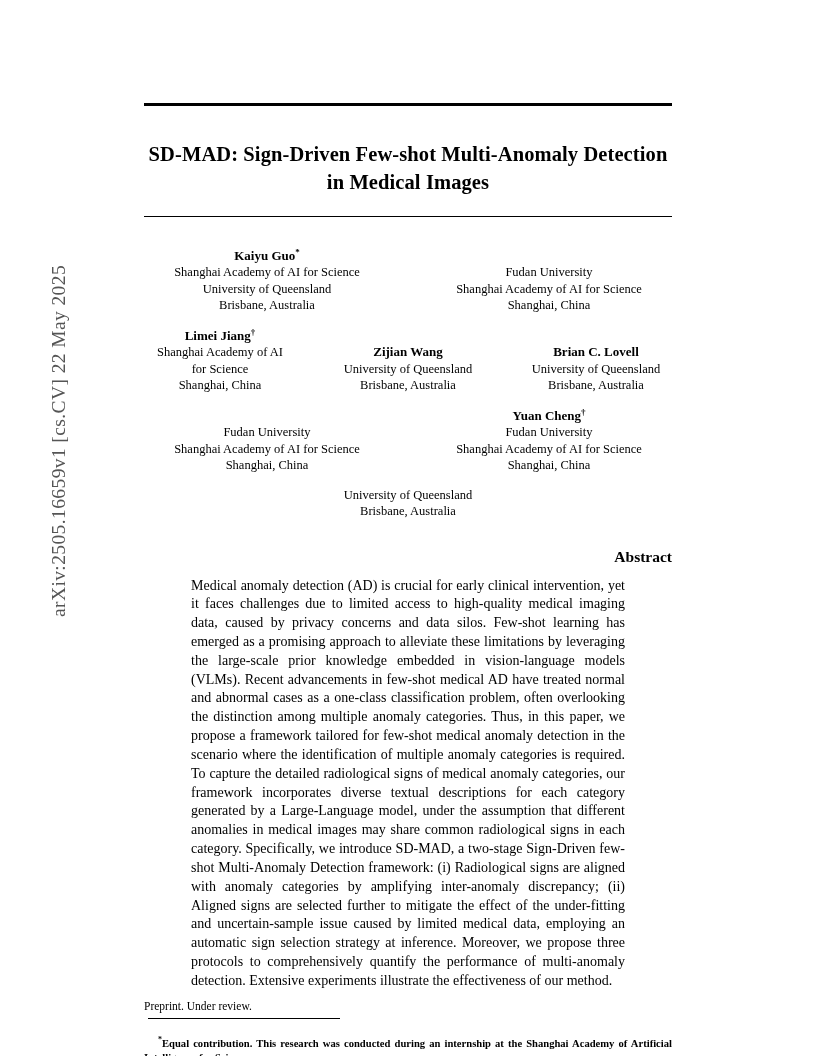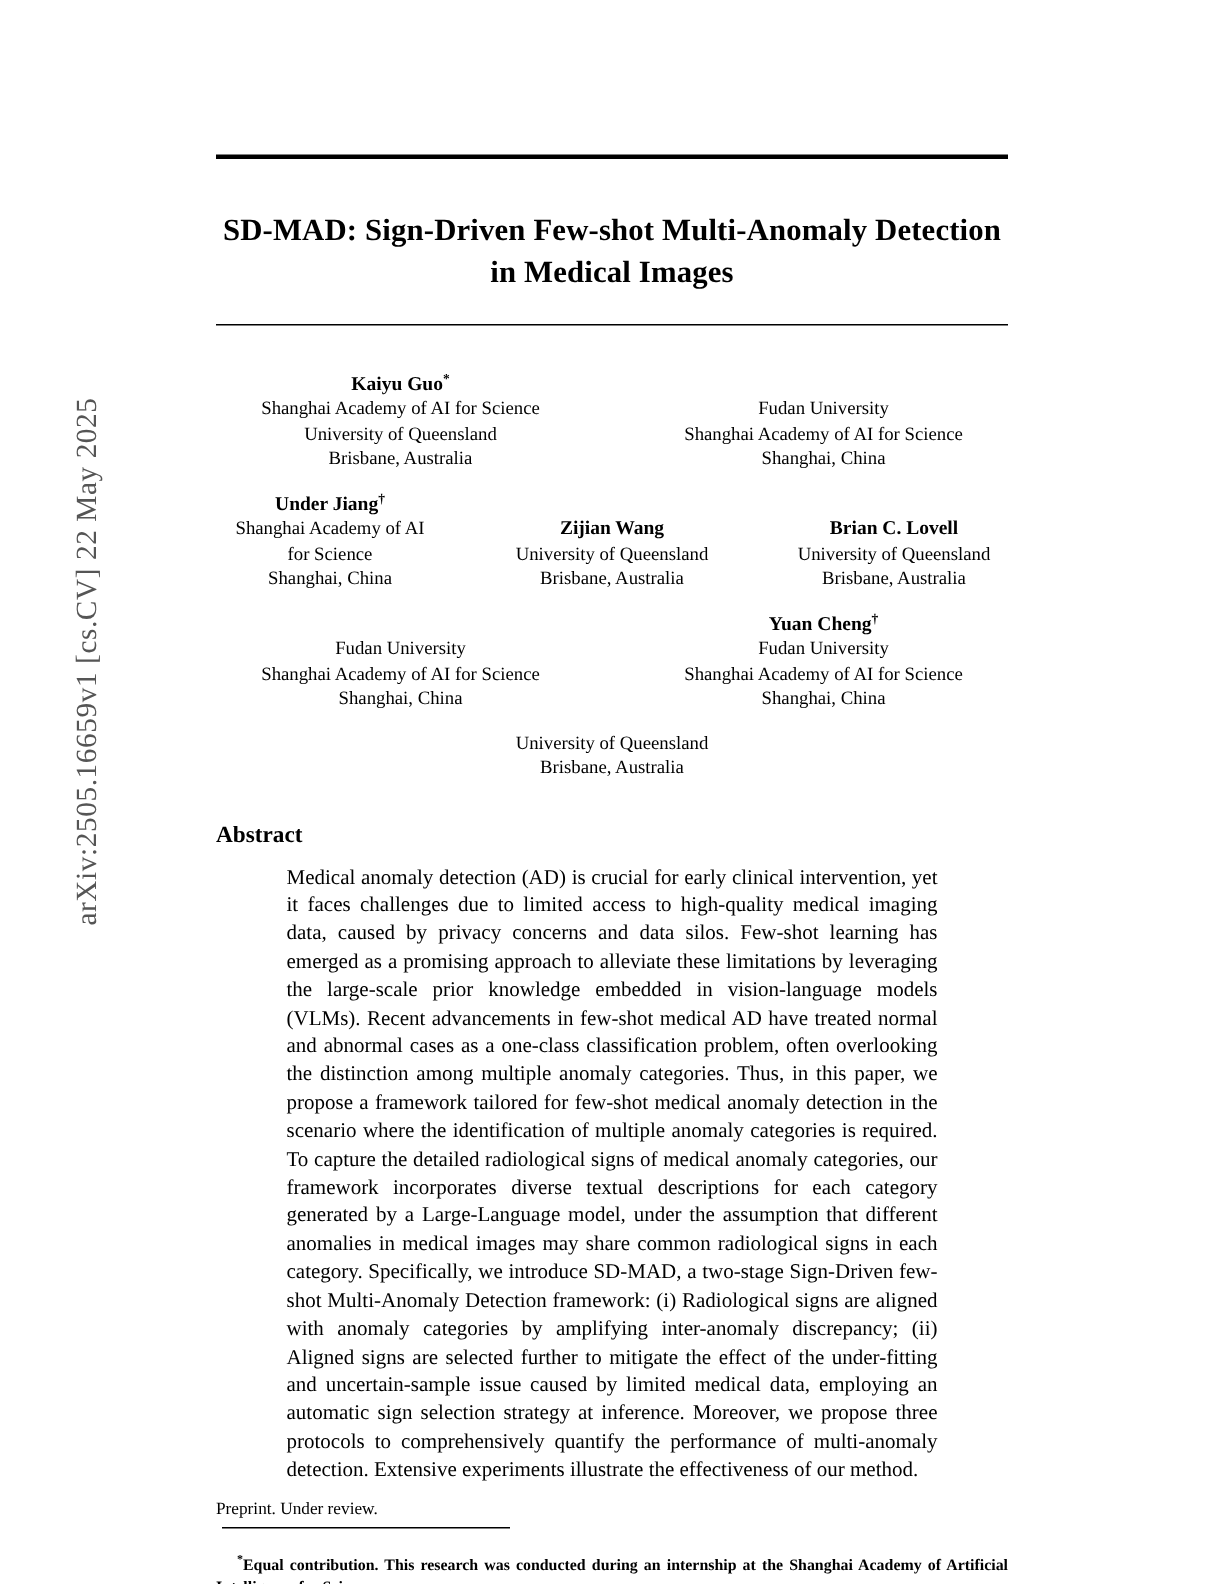--- a/index.html
+++ b/index.html
@@ -88,21 +88,21 @@
   .aff {
     font-size: 12.5px;
   }
 
   .row-2col .author-block { width: 240px; }
   .row-3col .author-block { width: 176px; }
   .row-1col .author-block { width: 300px; }
 
   .abstract-head {
     margin-top: 28px;
-    text-align: left;
+    text-align: right;
     font-size: 15.5px;
     font-weight: bold;
   }
 
   .abstract-body {
     margin: 11px auto 4px auto;
     width: 434px;
     font-size: 14px;
     line-height: 1.345;
     text-align: justify;
@@ -165,21 +165,21 @@
       </div>
       <div class="author-block">
         <div class="aff">Fudan University</div>
         <div class="aff">Shanghai Academy of AI for Science</div>
         <div class="aff">Shanghai, China</div>
       </div>
     </div>
 
     <div class="author-row row-3col">
       <div class="author-block">
-        <div class="author-name"><span>Under Jiang</span><sup>†</sup></div>
+        <div class="author-name"><span>Limei Jiang</span><sup>†</sup></div>
         <div class="aff">Shanghai Academy of AI for Science</div>
         <div class="aff">Shanghai, China</div>
       </div>
       <div class="author-block">
         <div class="author-name"><span>Zijian Wang</span><sup></sup></div>
         <div class="aff">University of Queensland</div>
         <div class="aff">Brisbane, Australia</div>
       </div>
       <div class="author-block">
         <div class="author-name"><span>Brian C. Lovell</span><sup></sup></div>

